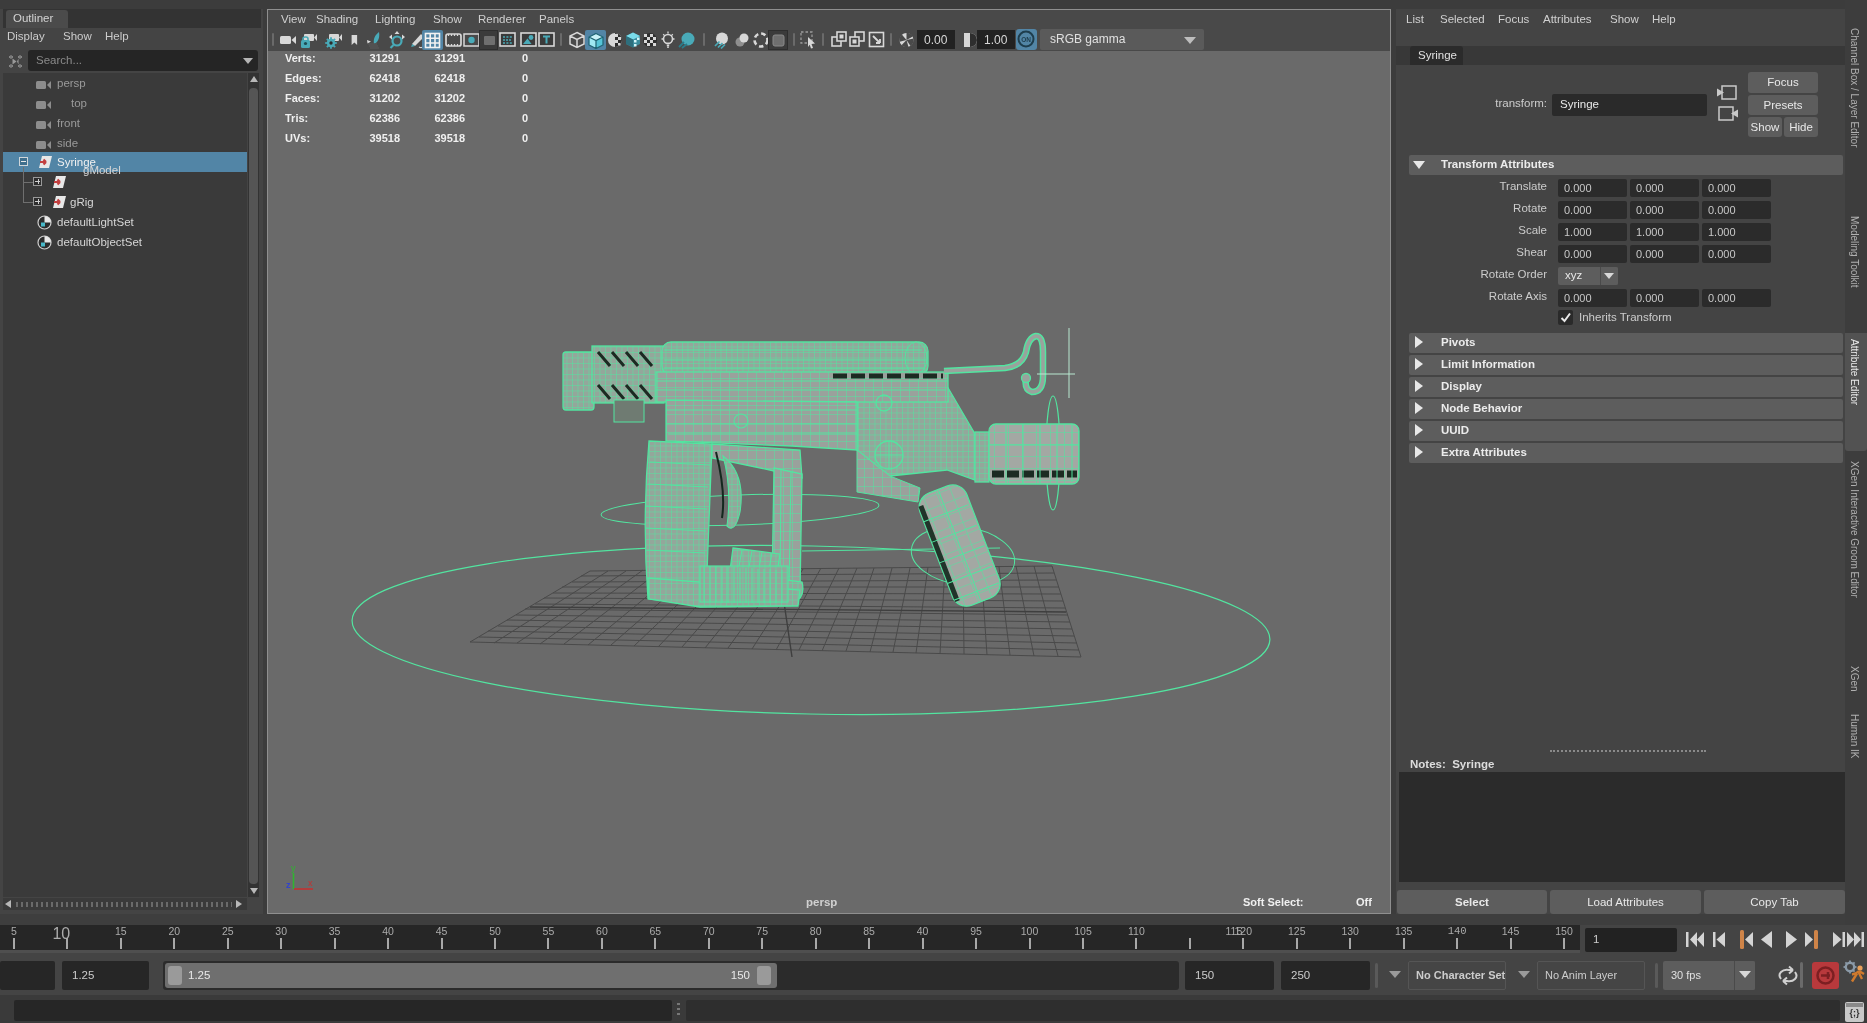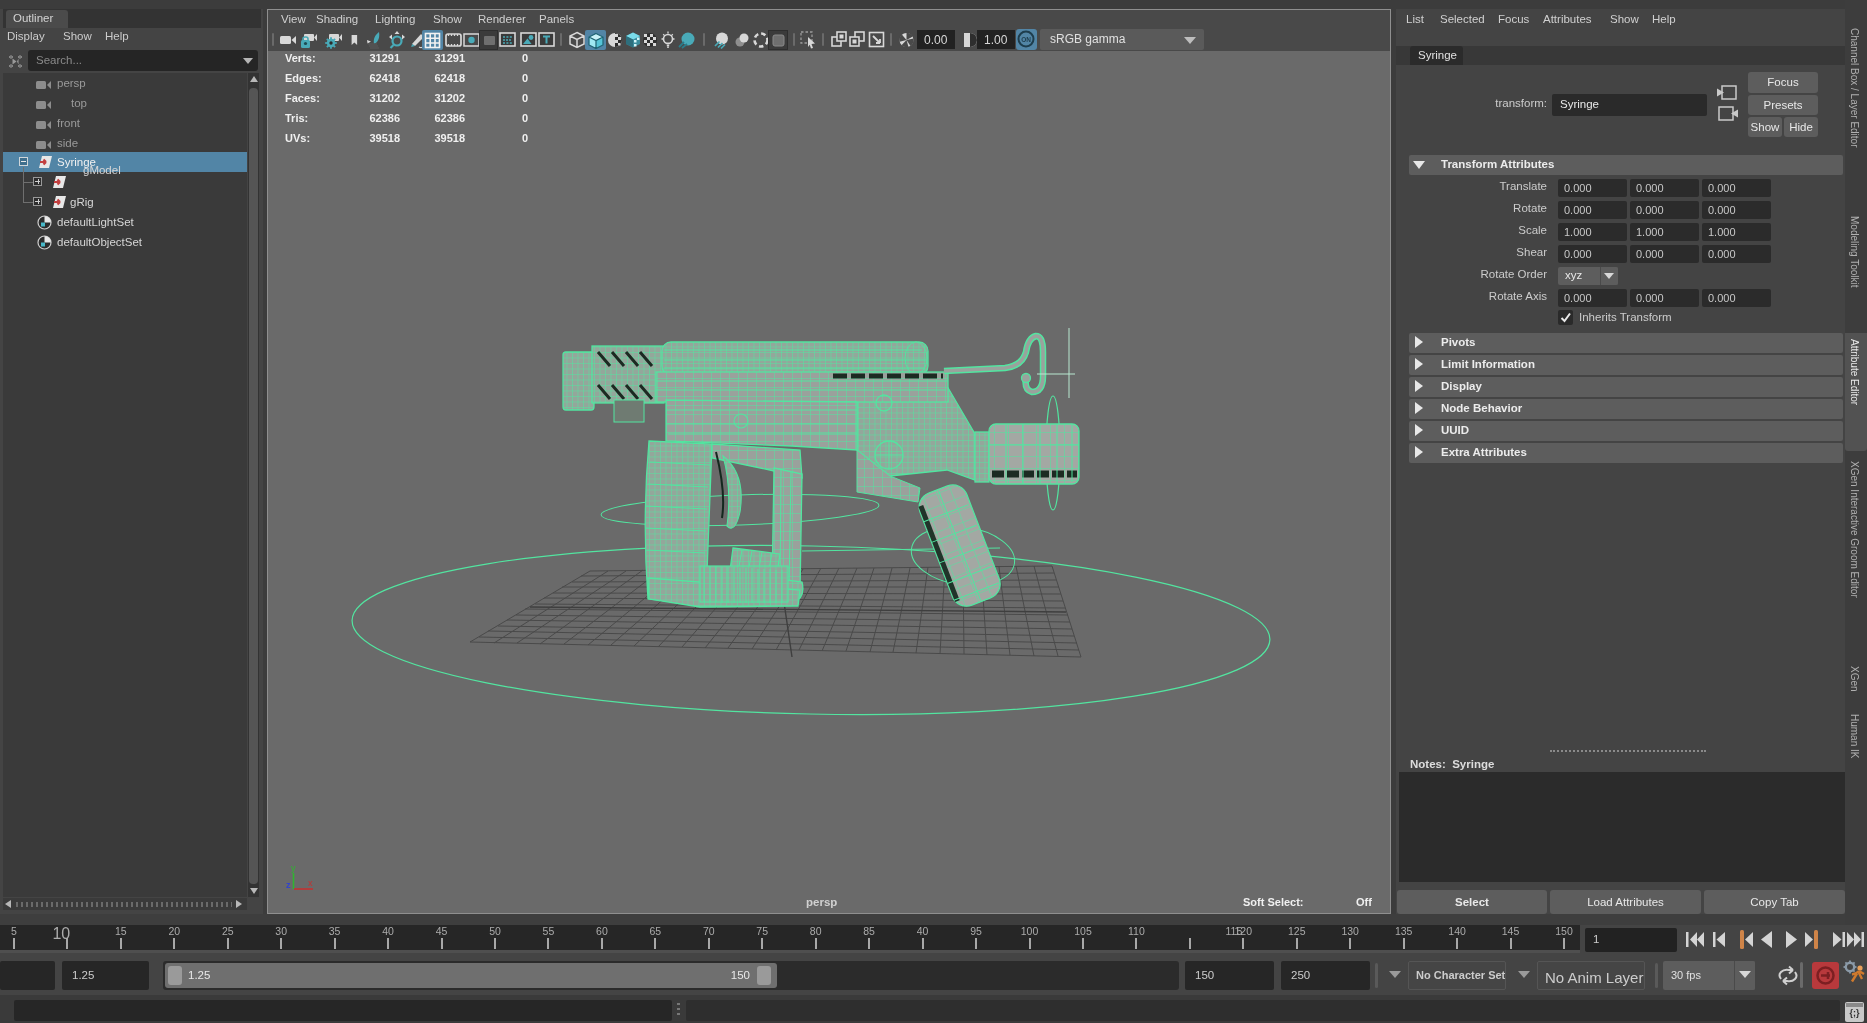--- a/index.html
+++ b/index.html
@@ -547,21 +547,21 @@
 <div style="position:absolute;left:1174.9px;top:925px;width:30px;text-align:center;color:#ababab;font-size:10.5px;margin-left:44px;">115</div>
 <div style="position:absolute;left:1242.3px;top:938px;width:2px;height:11px;background:#a8a8a8;"></div>
 <div style="position:absolute;left:1228.3px;top:925px;width:30px;text-align:center;color:#ababab;font-size:10.5px;">120</div>
 <div style="position:absolute;left:1295.8px;top:938px;width:2px;height:11px;background:#a8a8a8;"></div>
 <div style="position:absolute;left:1281.8px;top:925px;width:30px;text-align:center;color:#ababab;font-size:10.5px;">125</div>
 <div style="position:absolute;left:1349.2px;top:938px;width:2px;height:11px;background:#a8a8a8;"></div>
 <div style="position:absolute;left:1335.2px;top:925px;width:30px;text-align:center;color:#ababab;font-size:10.5px;">130</div>
 <div style="position:absolute;left:1402.7px;top:938px;width:2px;height:11px;background:#a8a8a8;"></div>
 <div style="position:absolute;left:1388.7px;top:925px;width:30px;text-align:center;color:#ababab;font-size:10.5px;">135</div>
 <div style="position:absolute;left:1456.1px;top:938px;width:2px;height:11px;background:#a8a8a8;"></div>
-<div style="position:absolute;left:1442.1px;top:925px;width:30px;text-align:center;color:#ababab;font-size:10.5px;">140</div>
+<div style="position:absolute;left:1442.1px;top:925px;width:30px;text-align:center;color:#ababab;font-size:10.5px;font-family:Liberation Mono, monospace;">140</div>
 <div style="position:absolute;left:1509.5px;top:938px;width:2px;height:11px;background:#a8a8a8;"></div>
 <div style="position:absolute;left:1495.5px;top:925px;width:30px;text-align:center;color:#ababab;font-size:10.5px;">145</div>
 <div style="position:absolute;left:1563.0px;top:938px;width:2px;height:11px;background:#a8a8a8;"></div>
 <div style="position:absolute;left:1549.0px;top:925px;width:30px;text-align:center;color:#ababab;font-size:10.5px;">150</div>
 <div class="" style="left:1585px;top:928px;width:92px;height:24px;background:#222222;border-radius:2px;"></div>
 <div style="position:absolute;left:1593px;top:933px;color:#cccccc;font-size:11.5px;font-weight:normal;white-space:nowrap;">1</div>
 <svg style="left:1684px;top:929px" width="22" height="21" viewBox="0 0 22 21">
     <rect x="2" y="3" width="2.5" height="15" fill="#d4d4d4"></rect>
     <path d="M13 3 L6 10.5 L13 18Z M20 3 L13 10.5 L20 18Z" fill="#d4d4d4"></path>
   </svg>
@@ -604,21 +604,21 @@
 <div class="" style="left:1185px;top:961px;width:89px;height:29px;background:#262626;border-radius:2px;"></div>
 <div style="position:absolute;left:1195px;top:969px;color:#cccccc;font-size:11.5px;font-weight:normal;white-space:nowrap;">150</div>
 <div class="" style="left:1281px;top:961px;width:89px;height:29px;background:#262626;border-radius:2px;"></div>
 <div style="position:absolute;left:1291px;top:969px;color:#cccccc;font-size:11.5px;font-weight:normal;white-space:nowrap;">250</div>
 <div style="left:1375px;top:963px;width:3px;height:25px;background:#5a5a5a;border-radius:1.5px;"></div>
 <div style="left:1389px;top:971px;width:0;height:0;border-left:6px solid transparent;border-right:6px solid transparent;border-top:7px solid #9a9a9a;"></div>
 <div class="" style="left:1408px;top:961px;width:98px;height:29px;background:#454545;border:1px solid #555;border-radius:2px;"></div>
 <div style="position:absolute;left:1416px;top:969px;color:#cccccc;font-size:11px;font-weight:bold;white-space:nowrap;">No Character Set</div>
 <div style="left:1518px;top:971px;width:0;height:0;border-left:6px solid transparent;border-right:6px solid transparent;border-top:7px solid #9a9a9a;"></div>
 <div class="" style="left:1537px;top:961px;width:108px;height:29px;background:#454545;border:1px solid #555;border-radius:2px;"></div>
-<div style="position:absolute;left:1545px;top:969px;color:#cccccc;font-size:15px;font-weight:normal;white-space:nowrap;">No Anim Layer</div>
+<div style="position:absolute;left:1545px;top:969px;color:#cccccc;font-size:11px;font-weight:normal;white-space:nowrap;">No Anim Layer</div>
 <div style="left:1655px;top:963px;width:3px;height:25px;background:#5a5a5a;border-radius:1.5px;"></div>
 <div class="" style="left:1663px;top:961px;width:92px;height:29px;background:#5d5d5d;border-radius:2px;"></div>
 <div style="position:absolute;left:1671px;top:969px;color:#e0e0e0;font-size:11px;font-weight:normal;white-space:nowrap;">30 fps</div>
 <div class="" style="left:1734px;top:961px;width:21px;height:29px;background:#5d5d5d;border-left:1px solid #4a4a4a;border-radius:0 2px 2px 0;"></div>
 <div style="left:1739px;top:971px;width:0;height:0;border-left:6px solid transparent;border-right:6px solid transparent;border-top:7px solid #d8d8d8;"></div>
 <svg style="left:1775px;top:963px" width="26" height="25" viewBox="0 0 26 25">
 <path d="M6 16 Q3 12 6 9 Q9 6 14 7 L18 7 M18 7 L14 3.5 M18 7 L14 10.5 M20 9 Q23 13 20 16 Q17 19 12 18 L8 18 M8 18 L12 14.5 M8 18 L12 21.5" stroke="#d0d0d0" stroke-width="2" fill="none"></path>
   </svg>
 <div style="left:1800px;top:962px;width:3px;height:26px;background:#6a6a6a;border-radius:1.5px;"></div>
 <div class="" style="left:1812px;top:962px;width:27px;height:27px;background:#b8393c;border-radius:3px;"></div>

